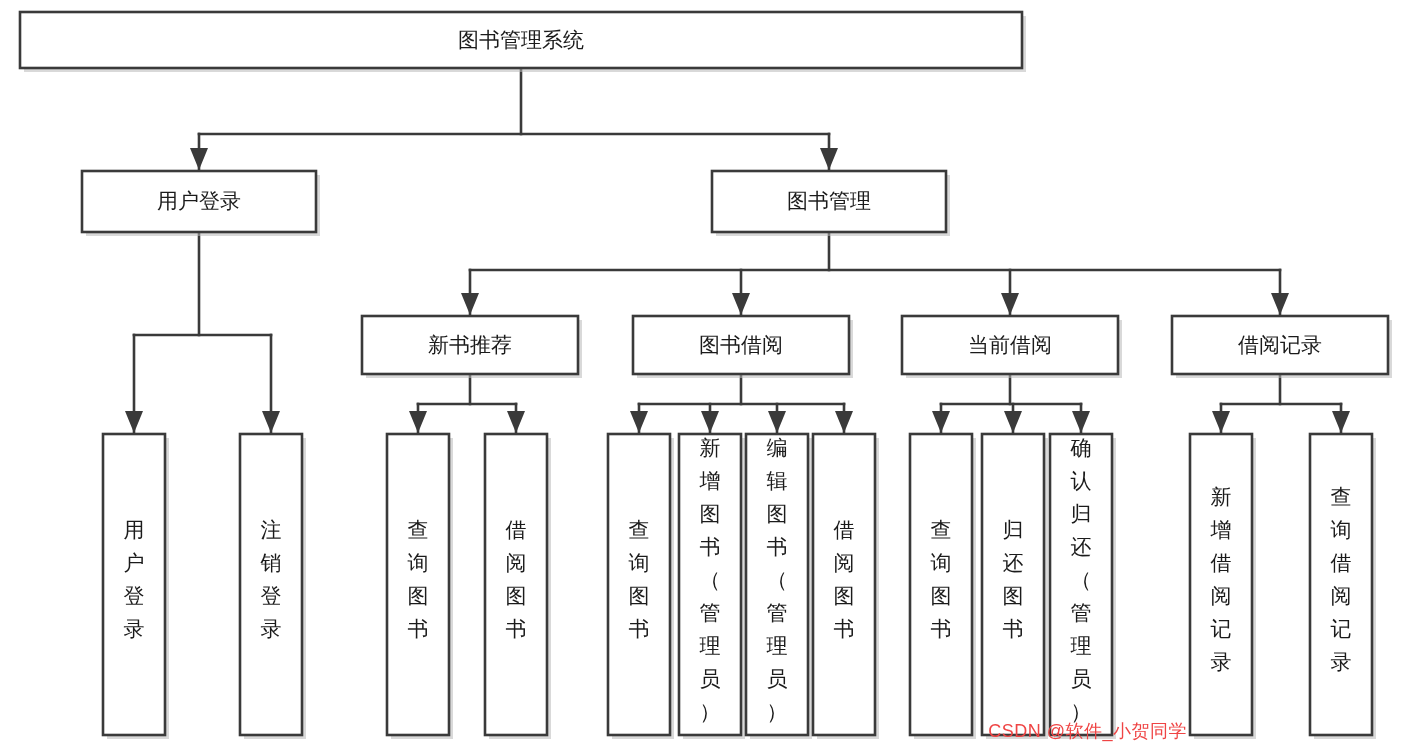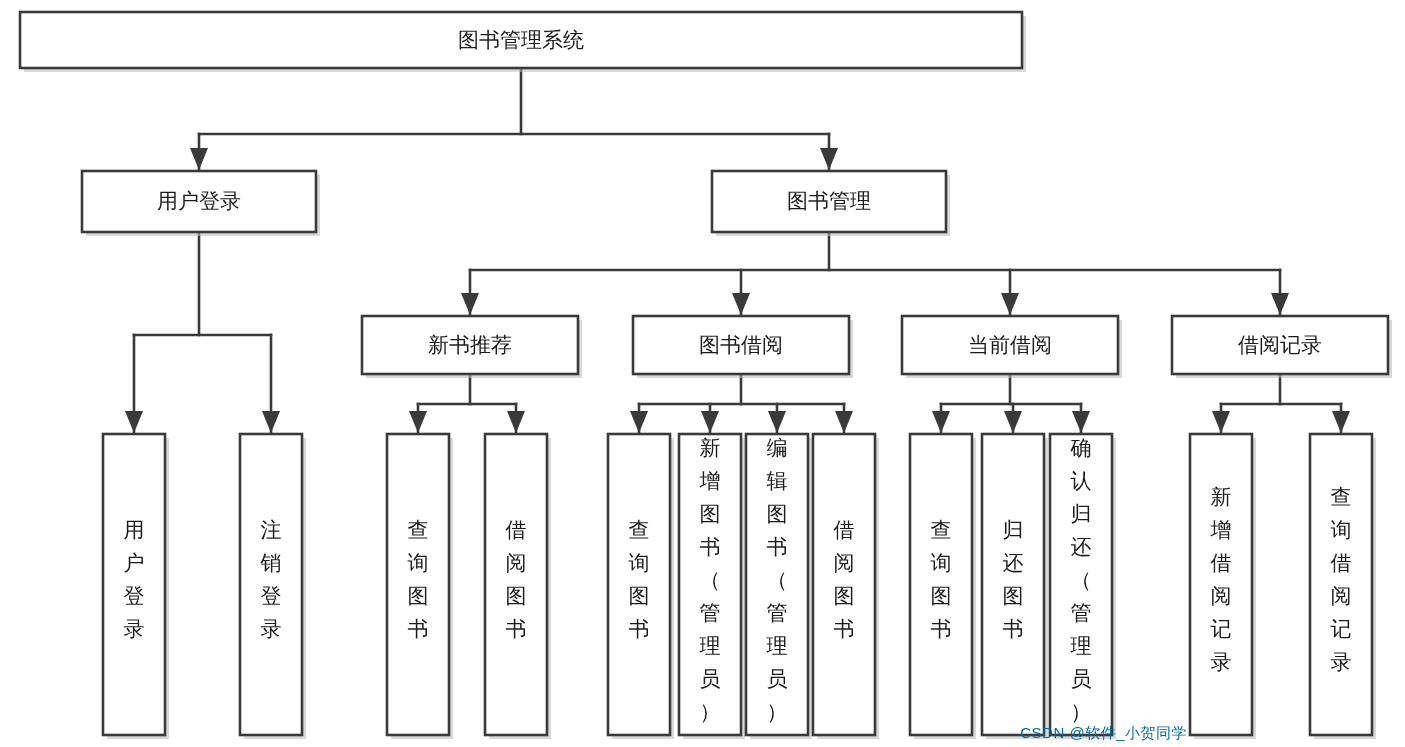--- a/index.html
+++ b/index.html
@@ -57,22 +57,22 @@
     stroke-linecap: square;
   }
   .connector-arrow {
     fill: #3a3a3a;
     stroke: none;
   }
   .watermark-text {
     position: absolute;
     right: 8px;
     bottom: 4px;
-    color: #0369a1;
-    font-size: 15px;
+    color: #ef4444;
+    font-size: 18px;
     font-family: "Liberation Sans", "DejaVu Sans", sans-serif;
     letter-spacing: 0.5px;
     white-space: nowrap;
     user-select: none;
     margin-top: 41px;
   }
 </style>
 </head>
 <body>
 

